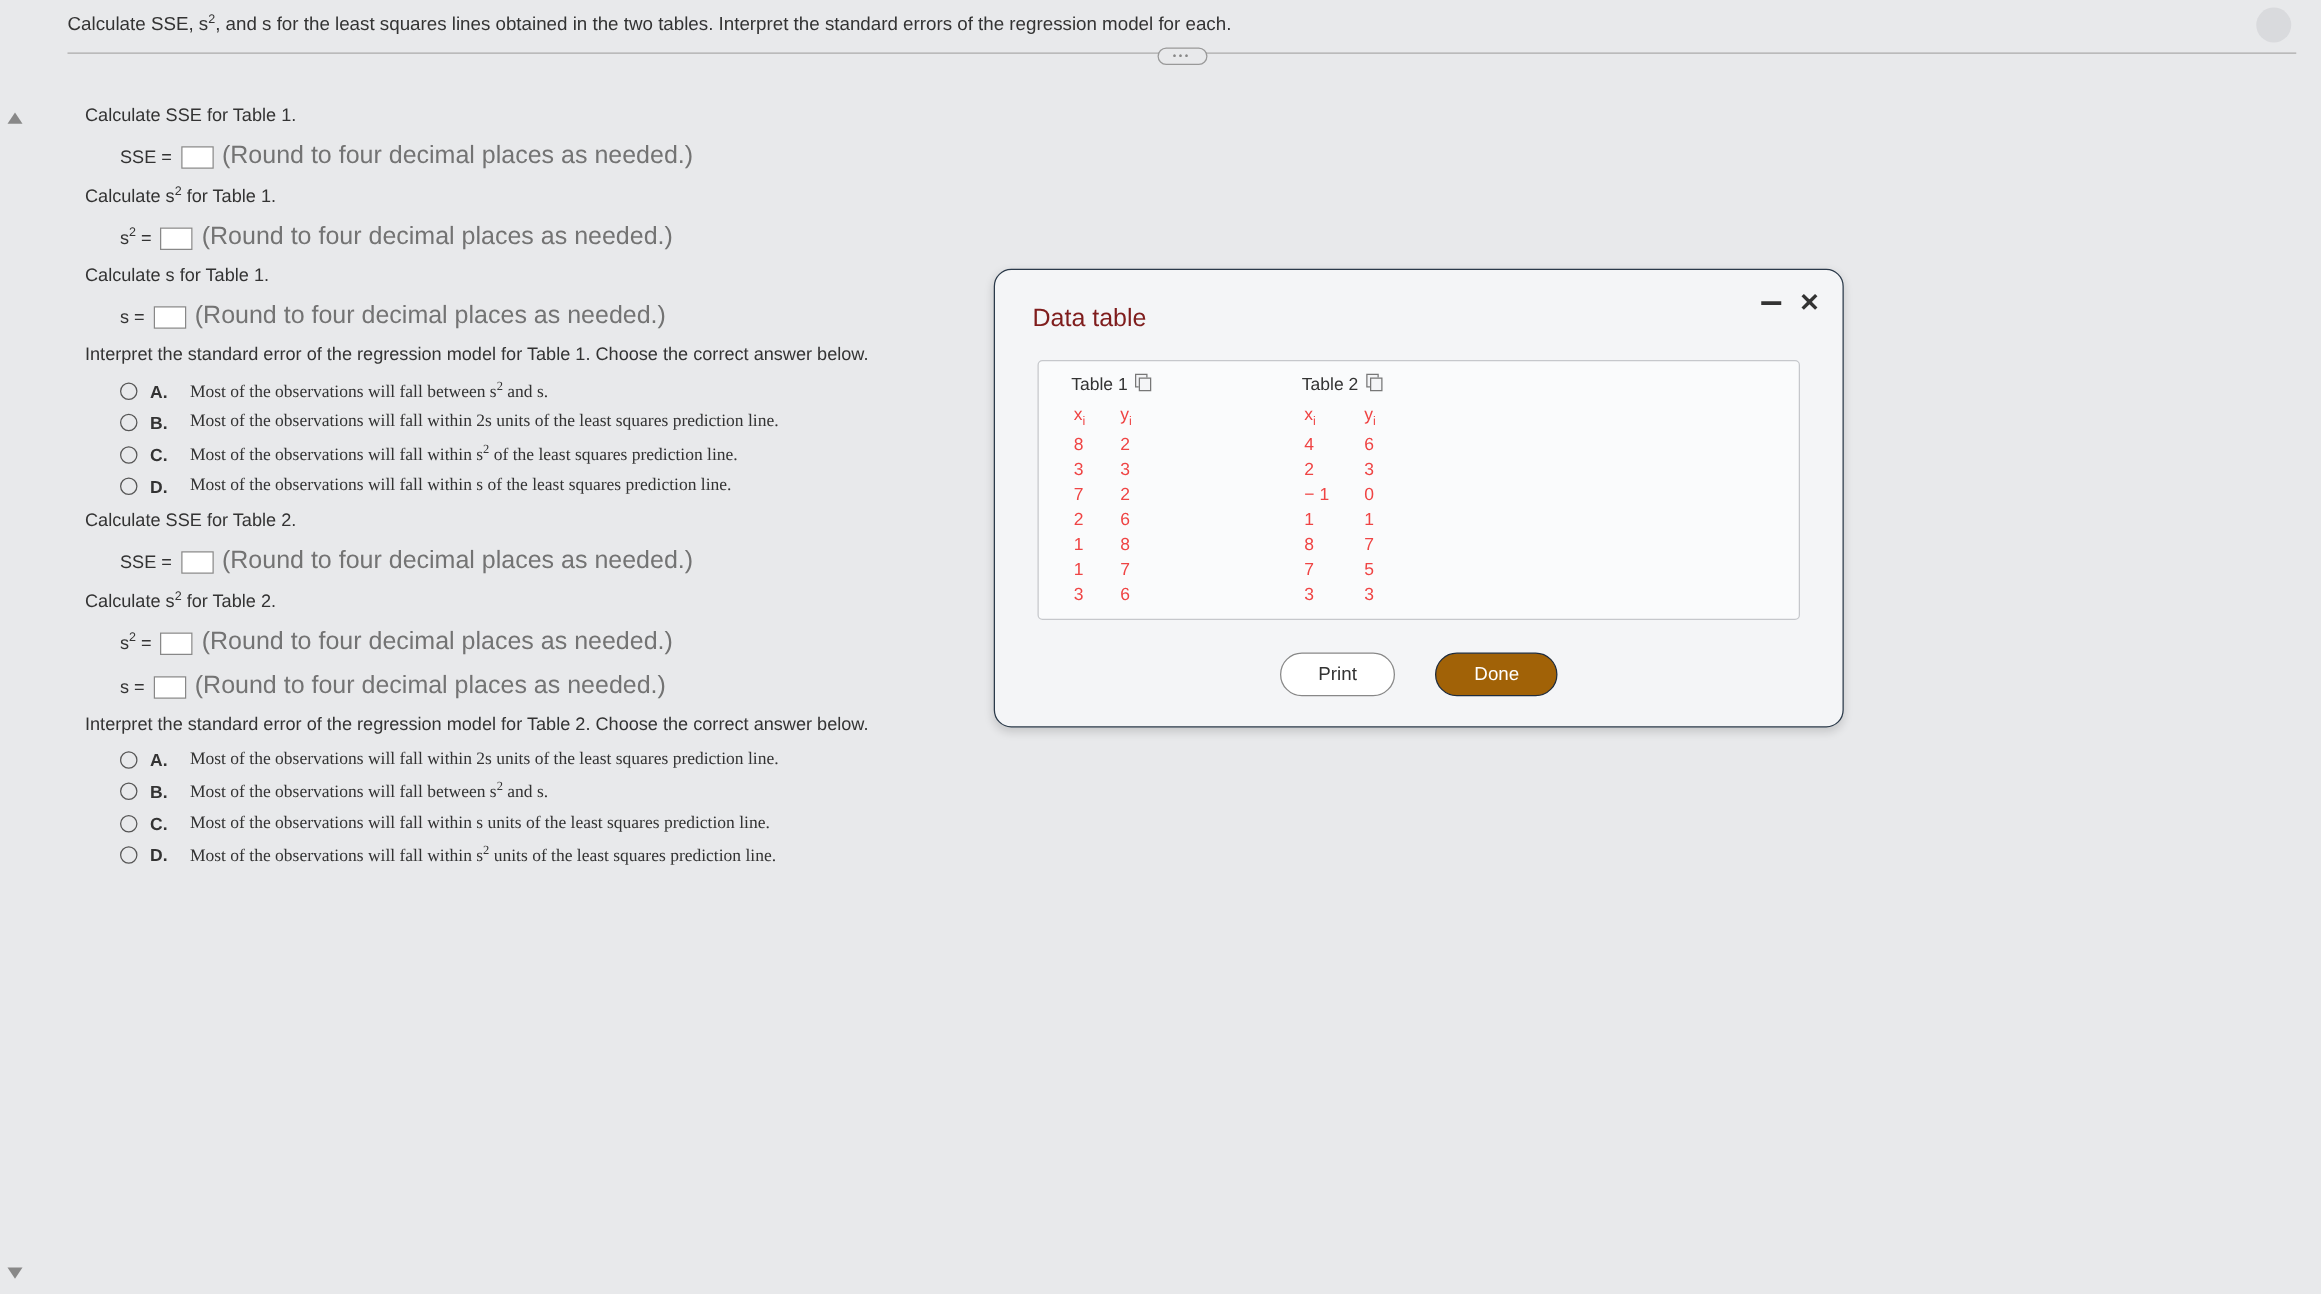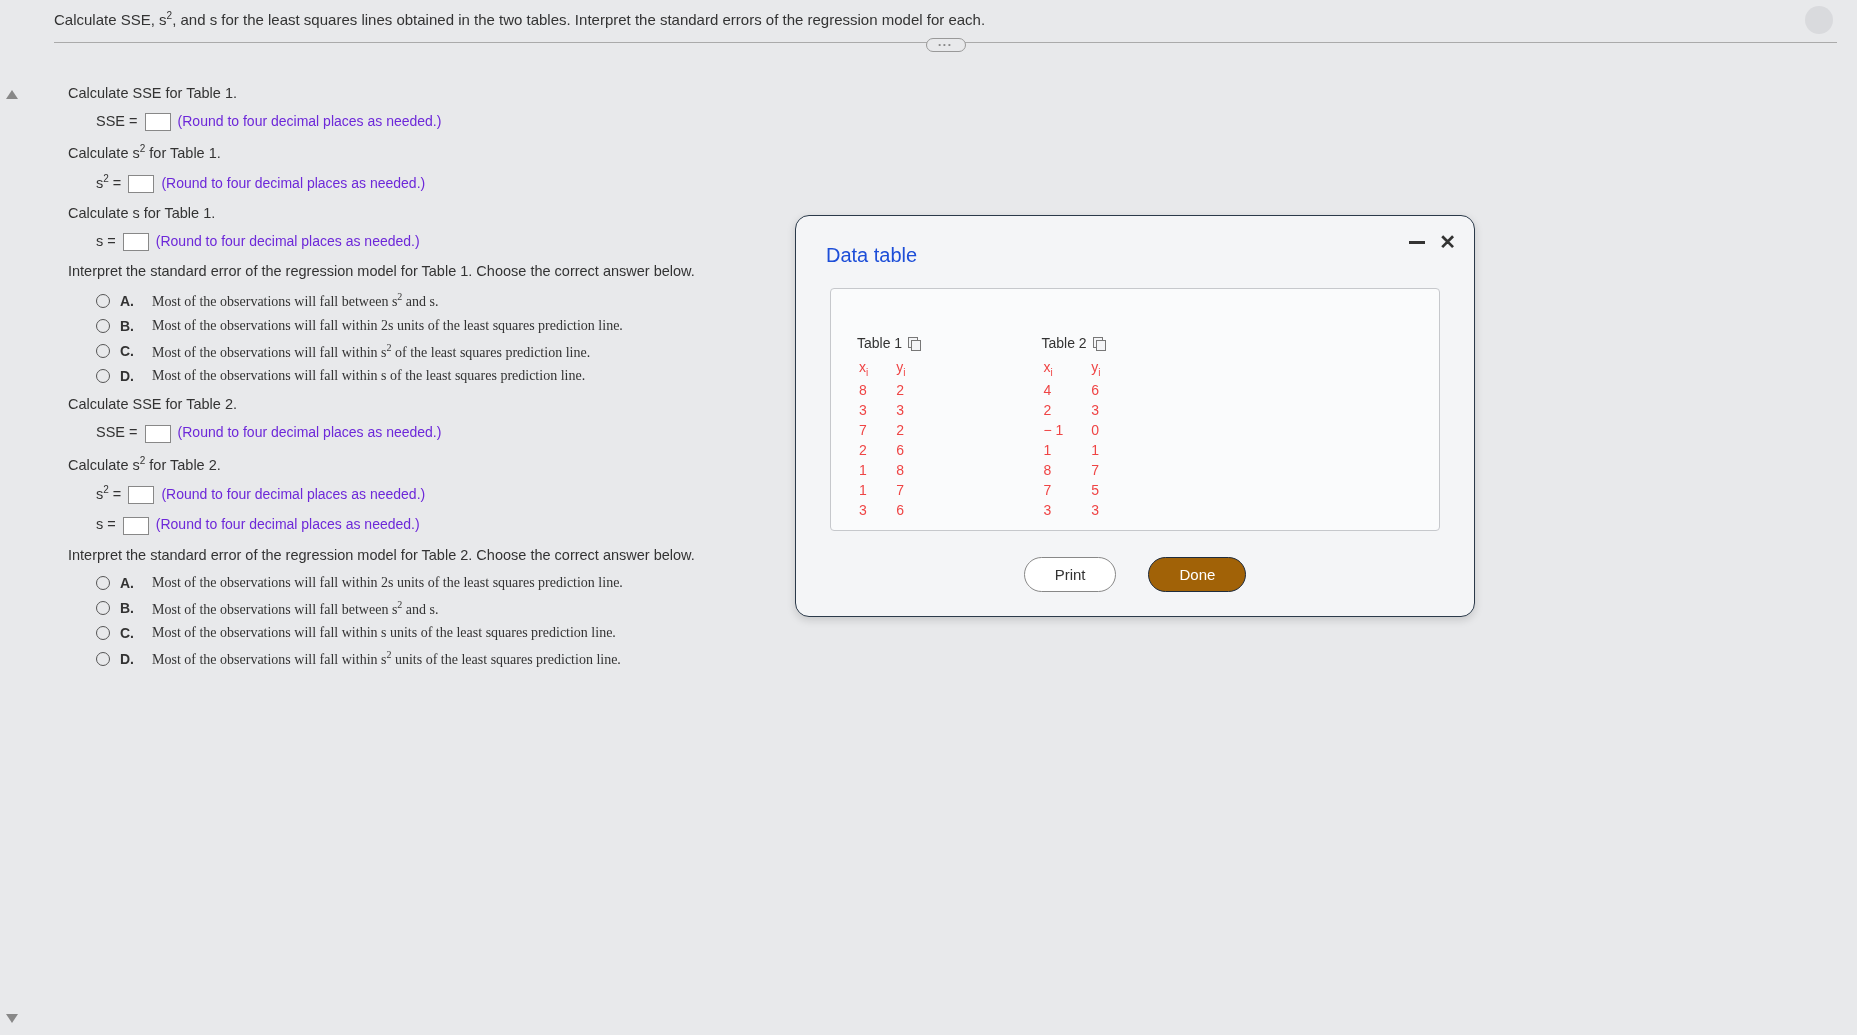--- a/index.html
+++ b/index.html
@@ -54,21 +54,21 @@
   .indent { padding-left: 28px; }
   .input-box {
     display: inline-block;
     width: 26px;
     height: 18px;
     border: 1px solid #888;
     background: #fff;
     vertical-align: middle;
     margin: 0 3px;
   }
-  .hint { color: #6d28d9; font-size: 14px; }
+  .hint { color: #737373; font-size: 20px; }
   sup.sq { font-size: 10px; vertical-align: super; }
   .mc { margin: 8px 0 8px 28px; display: flex; align-items: center; gap: 10px; }
   .radio {
     width: 14px; height: 14px; border: 1.5px solid #555; border-radius: 50%;
     flex-shrink: 0;
   }
   .mc-label { width: 22px; font-weight: bold; color: #333; }
   .mc-text { color: #333; font-family: Liberation Serif, serif; }
   .scroll-arrow {
     position: absolute;
@@ -87,42 +87,42 @@
     top: 215px;
     width: 680px;
     background: #f4f5f7;
     border: 1px solid #2b3a4a;
     border-radius: 14px;
     box-shadow: 0 3px 8px rgba(0,0,0,.15);
     padding: 18px 24px 24px 24px;
   }
   .modal-title {
     font-size: 20px;
-    color: #1d4ed8;
+    color: #7f1d1d;
     margin: 10px 0 21px 6px;
   }
   .modal-controls {
     position: absolute;
     right: 18px; top: 14px;
     display: flex; align-items: center; gap: 14px;
     color: #333;
   }
   .min-icon { width: 16px; height: 3px; background: #333; display: inline-block; }
   .close-icon { font-size: 20px; font-weight: bold; cursor: pointer; }
   .tables-row {
     display: flex;
     gap: 110px;
     padding: 10px 18px 10px 26px;
     border: 1px solid #c6c8cc;
     border-radius: 4px;
     background: #fafbfc;
     margin: 8px 10px 26px 10px;
   }
   .tables-row > div { flex: 0 0 auto; }
-  .tbl-title { display: flex; align-items: center; gap: 6px; margin-bottom: 6px; font-size: 14px; margin-top: 36px; }
+  .tbl-title { display: flex; gap: 6px; margin-bottom: 6px; font-size: 14px; }
   .copy-icon {
     width: 12px; height: 12px; position: relative; display: inline-block;
   }
   .copy-icon::before, .copy-icon::after {
     content: ""; position: absolute; border: 1px solid #777; width: 8px; height: 9px; background: #f4f5f7;
   }
   .copy-icon::before { left: 0; top: 0; }
   .copy-icon::after { left: 3px; top: 3px; }
   table.data { border-collapse: collapse; font-size: 14px; color: #ef4444; }
   table.data th { font-weight: normal; text-align: left; padding: 2px 26px 2px 2px; font-style: normal; }

